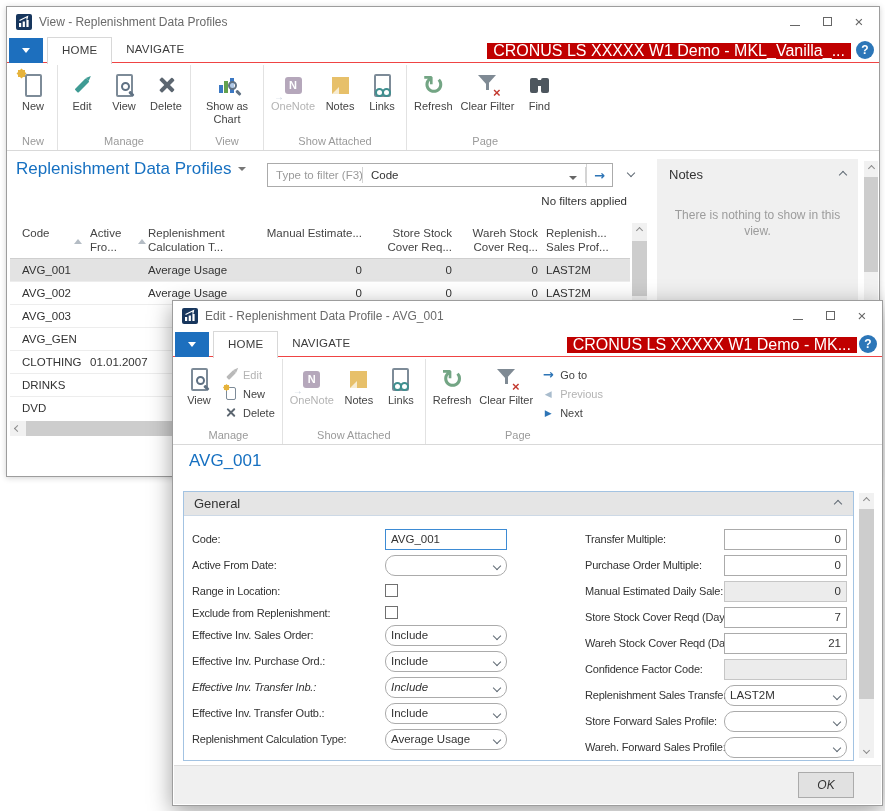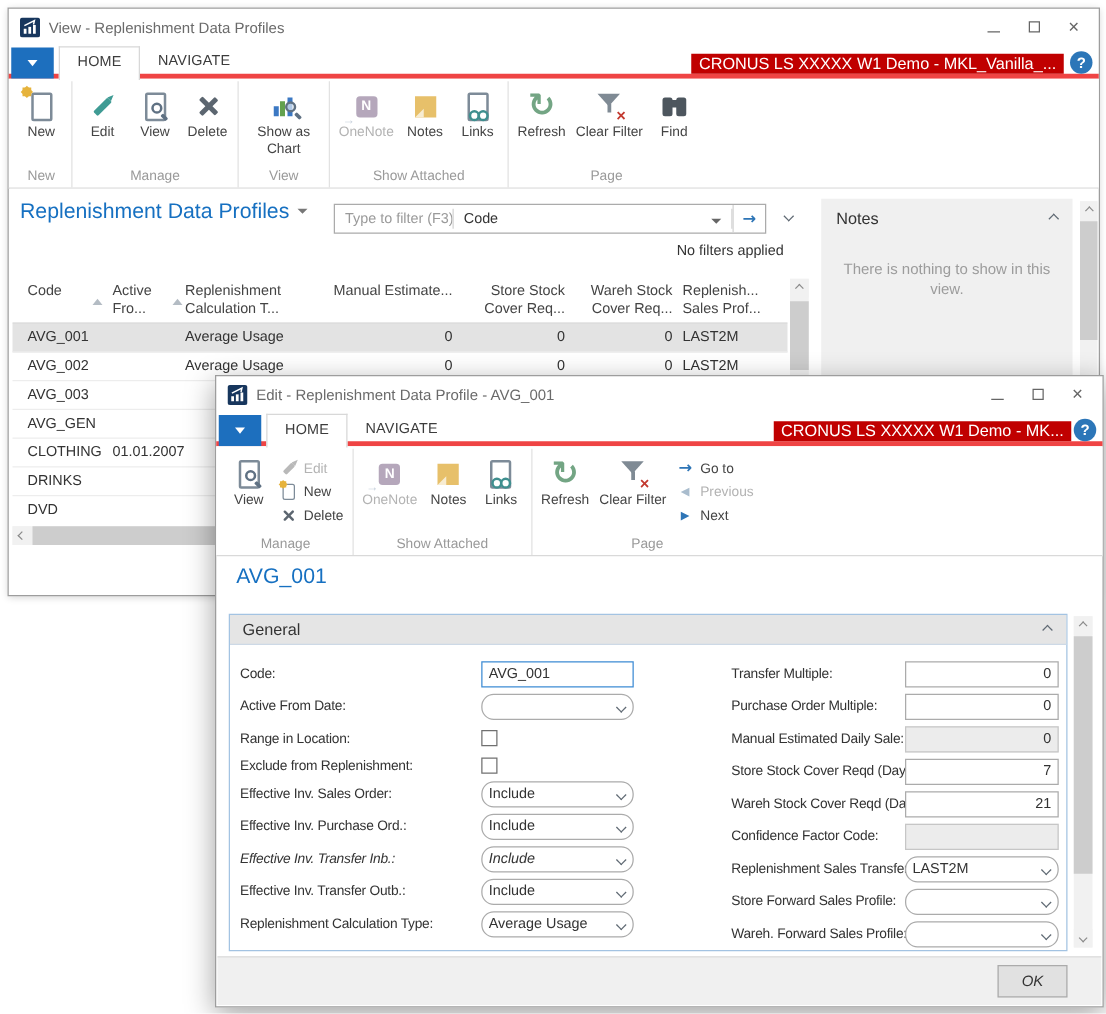--- a/index.html
+++ b/index.html
@@ -12,27 +12,27 @@
   .win.front{left:172px;top:300px;width:711px;height:506px;box-shadow:0 6px 22px rgba(0,0,0,.38);z-index:10;}
   .titlebar{position:relative;height:30px;padding-left:20px;}
   .appicon{position:absolute;left:9px;top:7px;width:16px;height:16px;}
   .wtitle{position:absolute;left:32px;top:0;line-height:30px;font-size:12px;color:#6a6a6a;white-space:nowrap;}
   .wincontrols{position:absolute;right:4px;top:0;display:flex;}
   .wc{width:32px;height:28px;display:flex;align-items:center;justify-content:center;color:#666;}
   .minline{width:10px;border-top:1.5px solid #666;margin-top:8px;}
   .maxbox{width:9px;height:9px;border:1.2px solid #666;}
   .wc.close{font-size:15px;line-height:1;}
   
-  .tabrow{position:relative;height:26px;border-bottom:4px solid #ef4444;}
+  .tabrow{position:relative;height:26px;border-bottom:1px solid #ef4444;}
   .appmenu{position:absolute;left:2px;top:1px;width:34px;height:25px;background:#1d6fbe;display:flex;align-items:center;justify-content:center;}
   .tri-w{width:0;height:0;border-left:4.5px solid transparent;border-right:4.5px solid transparent;border-top:5px solid #fff;}
   .tabs{position:absolute;left:40px;top:0;height:26px;display:flex;}
   .tab{padding:0 14px;line-height:25px;font-size:11.5px;color:#3c3c3c;letter-spacing:.2px;}
   .tab.active{background:#fff;border:1px solid #d8d8d8;border-bottom:none;height:27px;position:relative;z-index:2;}
-  .badge{position:absolute;top:6px;height:16px;background:#c00000;color:#fff;font-size:13px;line-height:16px;padding:0 6px;white-space:nowrap;}
+  .badge{position:absolute;top:6px;height:16px;background:#c00000;color:#fff;font-size:16px;line-height:16px;padding:0 6px;white-space:nowrap;}
   .win.back .badge{right:28px;}
   .win.front .badge{right:25px;}
   .help{position:absolute;right:5px;top:4px;width:18px;height:18px;border-radius:50%;background:#2c76b8;color:#fff;
         font-size:12px;font-weight:bold;display:flex;align-items:center;justify-content:center;}
   
   .ribbon{position:relative;display:flex;height:88px;background:#fff;border-bottom:1px solid #d9d9d9;padding:2px 0 0 2px;}
   .rgroup{position:relative;display:flex;align-items:flex-start;padding:2px 3px 16px;border-right:1px solid #e2e2e2;}
   .rgl{position:absolute;bottom:3px;left:0;right:0;text-align:center;font-size:11px;color:#9a9a9a;}
   .rbtn{display:flex;flex-direction:column;align-items:center;padding:3px 4px 0;}
   .ric{height:30px;display:flex;align-items:center;justify-content:center;position:relative;min-width:34px;}

